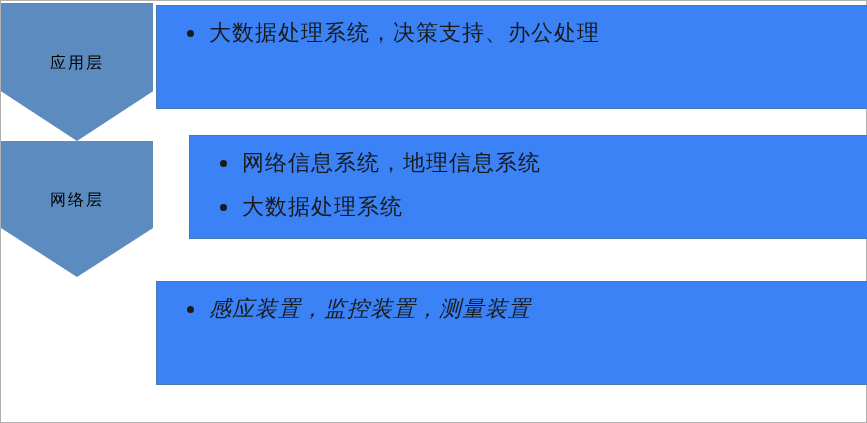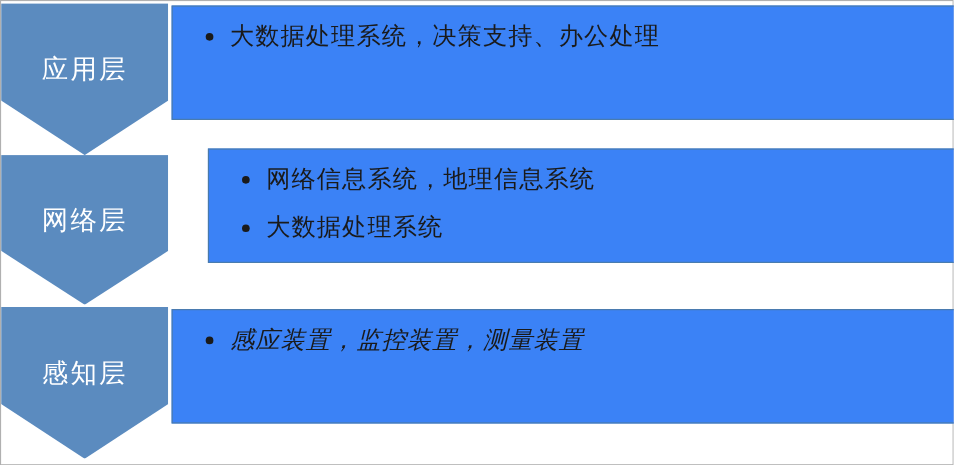--- a/index.html
+++ b/index.html
@@ -23,22 +23,22 @@
   }
   
   .chevron {
     position: absolute;
     left: 0px;
     width: 152px;
     background: #5b8bbf;
     display: flex;
     align-items: center;
     justify-content: center;
-    color: #ffffff;
-    font-size: 24px;
+    color: #000000;
+    font-size: 16px;
     letter-spacing: 2px;
     font-family: Liberation Sans, sans-serif;
     clip-path: polygon(0% 0%, 100% 0%, 100% 64%, 50% 100%, 0% 64%);
   }
   .chevron .chev-label {
     margin-top: -18px;
   }
   .chev-1 { top: 2px;   height: 138px; }
   .chev-2 { top: 140px; height: 136px; }
   .chev-3 { top: 278px; height: 138px; }
@@ -101,22 +101,19 @@
   <div class="chevron chev-2">
     <span class="chev-label">网络层</span>
   </div>
   <div class="box box-2">
     <ul class="bullets">
       <li>网络信息系统，地理信息系统</li>
       <li>大数据处理系统</li>
     </ul>
   </div>
 
-  <div class="chevron chev-3">
-    <span class="chev-label">感知层</span>
-  </div>
   <div class="box box-3">
     <ul class="bullets">
       <li>感应装置，监控装置，测量装置</li>
     </ul>
   </div>
 
 </div>
 
 </body></html>

